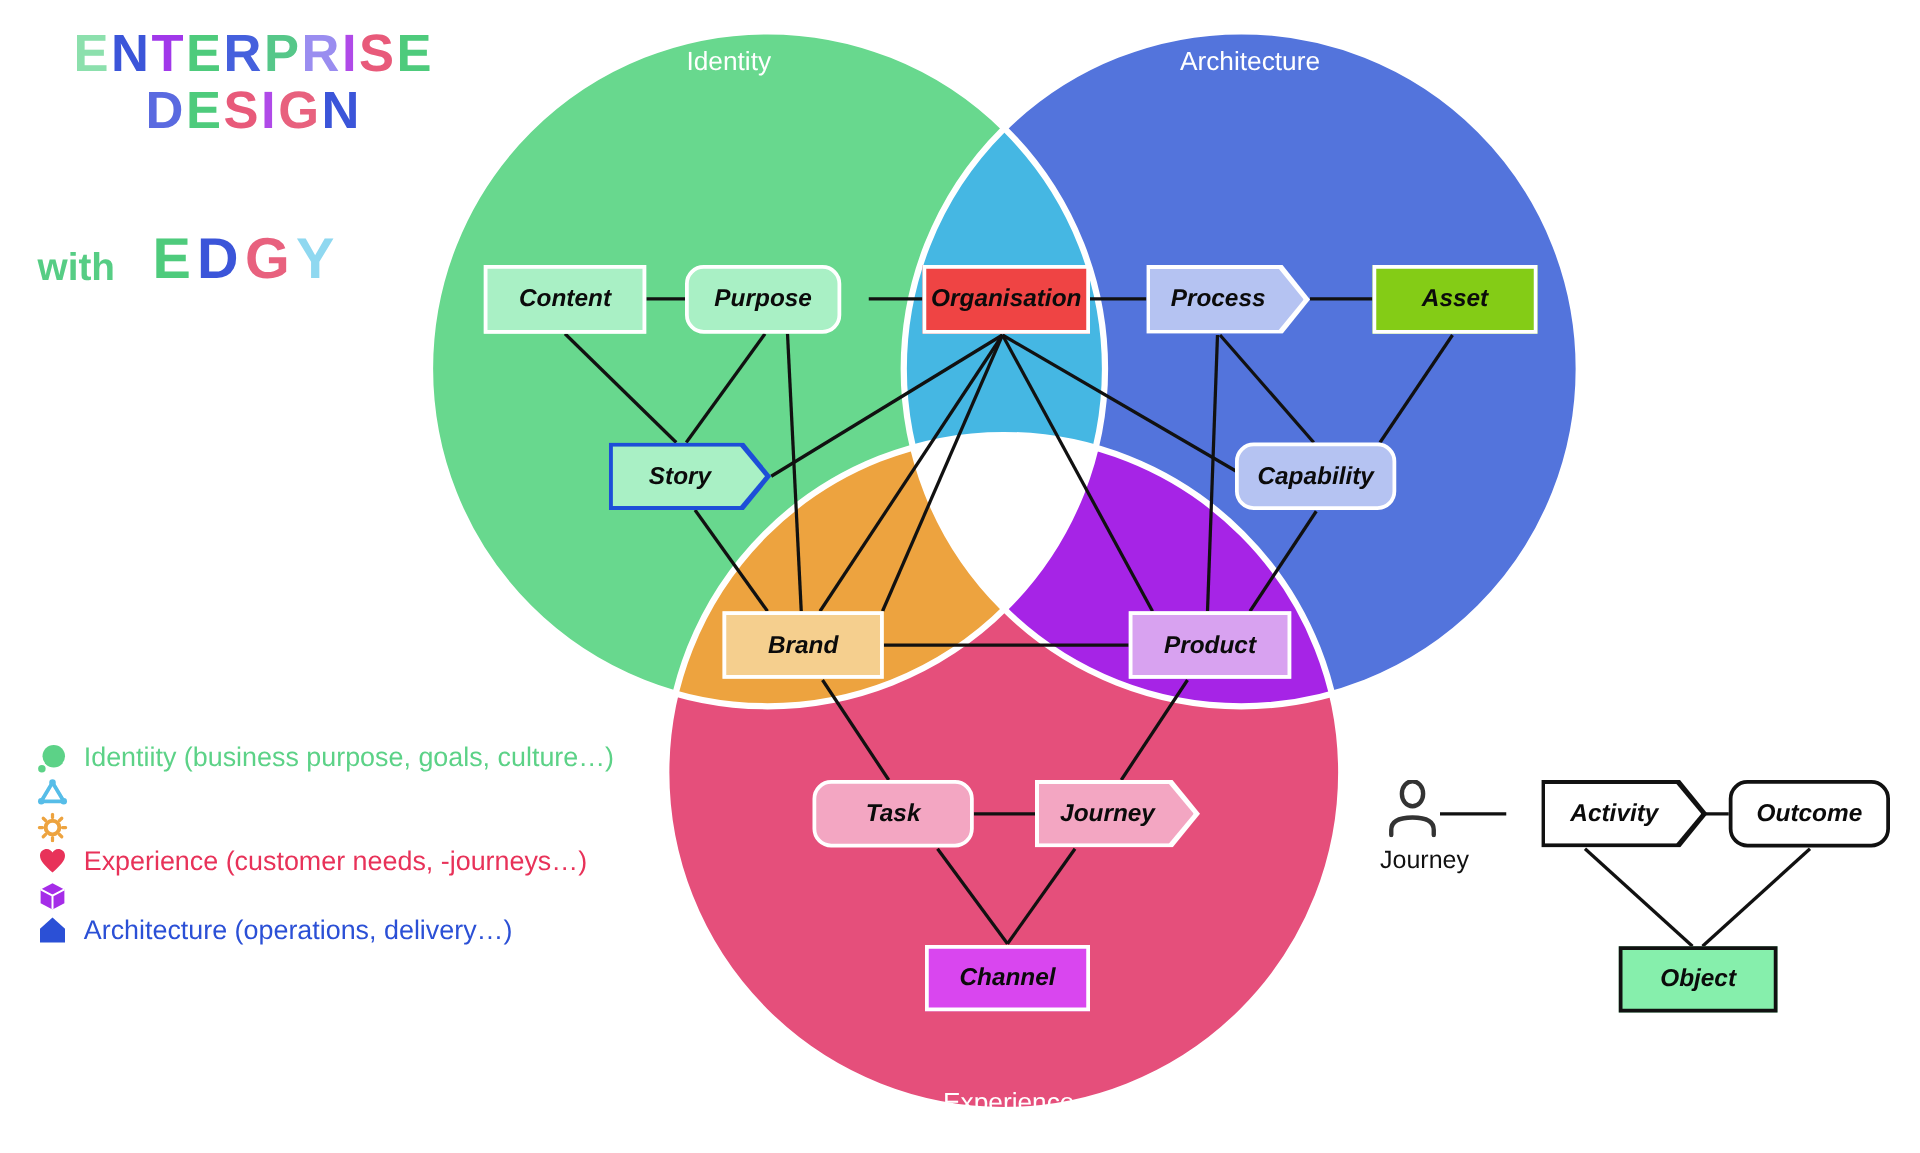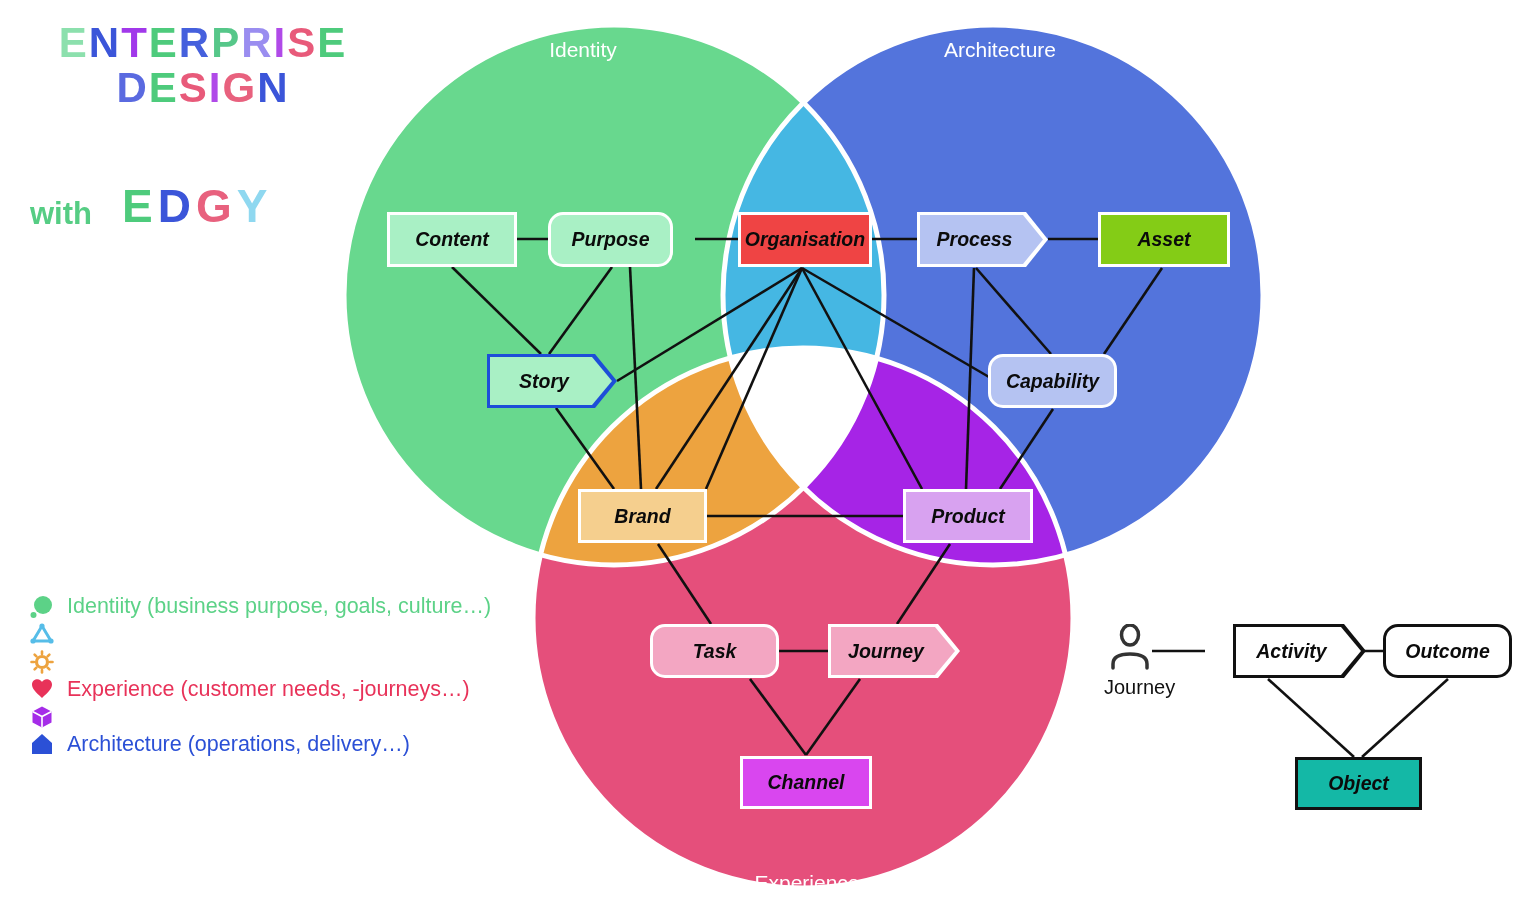--- a/index.html
+++ b/index.html
@@ -186,21 +186,21 @@
         <span class="node-label">Activity</span>
       </div>
     </div>
   </div>
 <div class="node shape-round" style="left: 1383px; top: 624px; width: 129px; height: 54px;">
     <div class="node-inner" style="background: rgb(255, 255, 255); border-color: rgb(17, 17, 17);">
       <span class="node-label">Outcome</span>
     </div>
   </div>
 <div class="node shape-rect" style="left: 1295px; top: 757px; width: 127px; height: 53px;">
-    <div class="node-inner" style="background: #14b8a6; border-color: rgb(17, 17, 17);">
+    <div class="node-inner" style="background: #86efac; border-color: rgb(17, 17, 17);">
       <span class="node-label">Object</span>
     </div>
   </div>
 
 <div class="people">
   <svg width="42" height="46" viewBox="0 0 42 46">
     <ellipse cx="21" cy="11" rx="8.5" ry="10" fill="none" stroke="#333" stroke-width="3.5"></ellipse>
     <path d="M4 44 L4 40 Q4 30 21 30 Q38 30 38 40 L38 44" fill="none" stroke="#333" stroke-width="3.5" stroke-linecap="round"></path>
   </svg>
   <div class="people-label">Journey</div>

